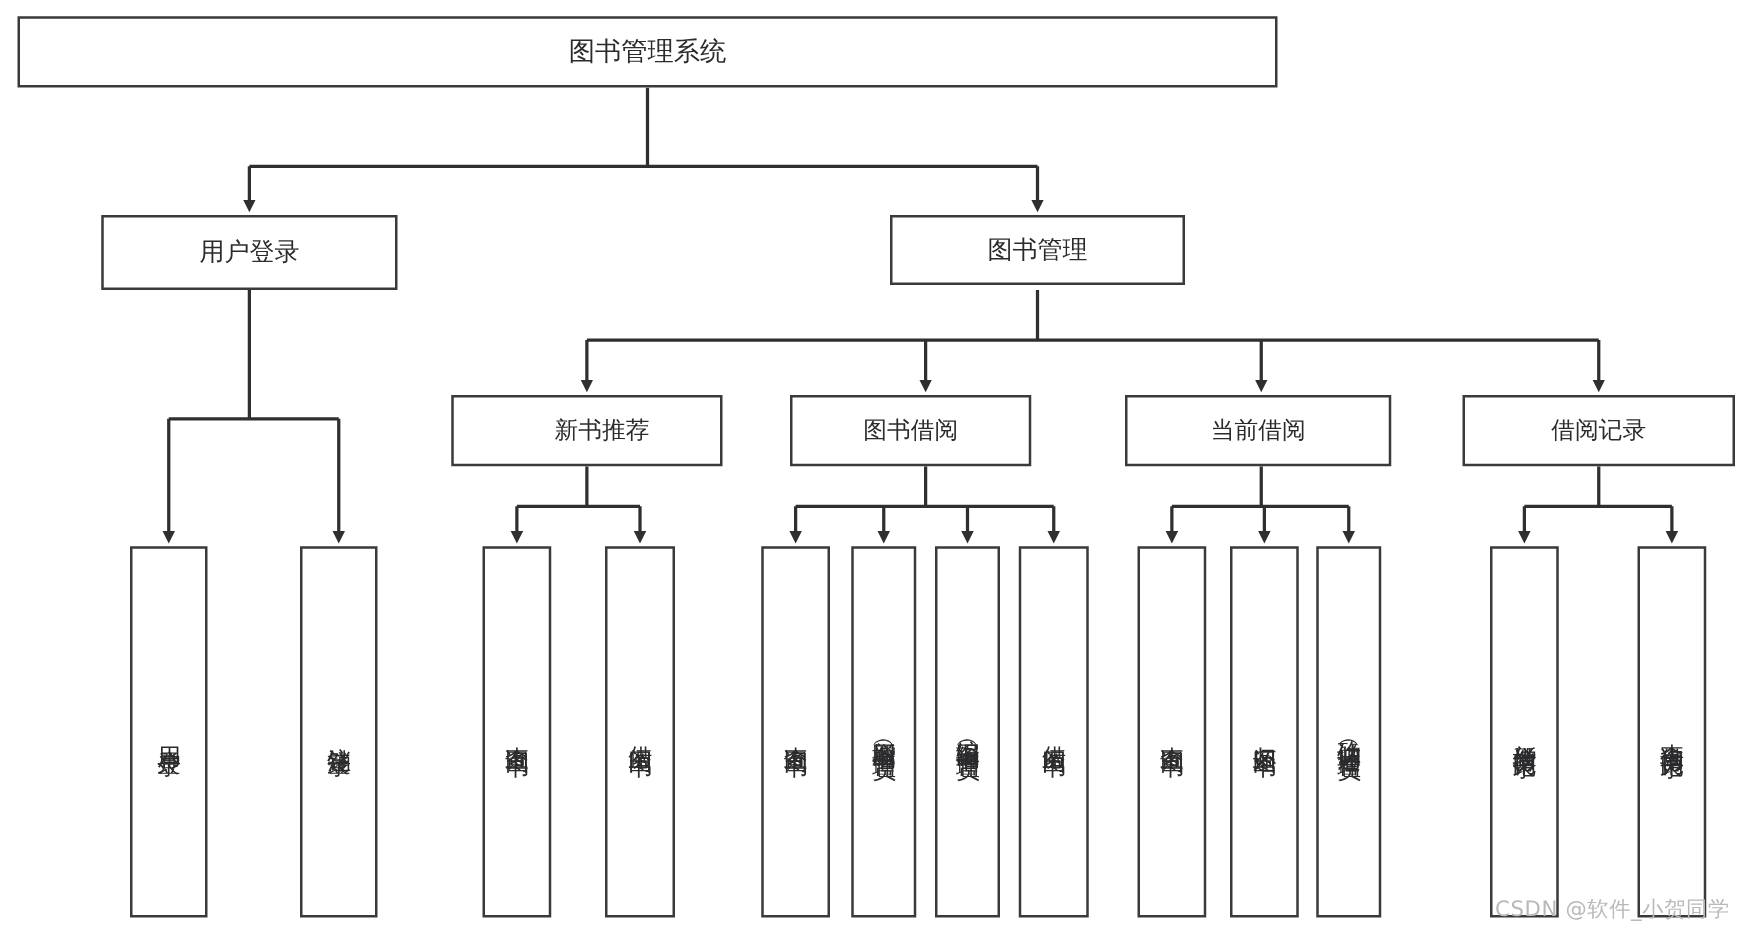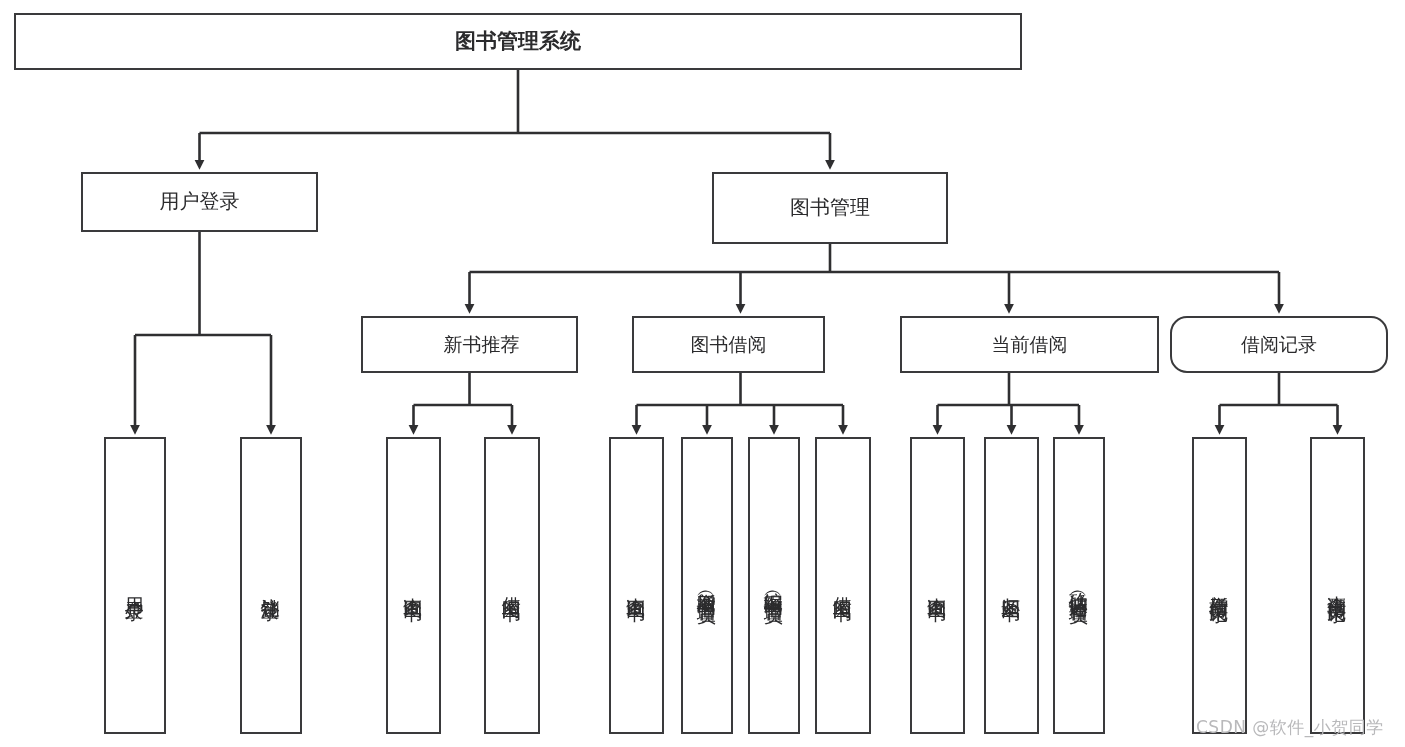--- a/index.html
+++ b/index.html
@@ -108,41 +108,41 @@
         <path d="M937.5,405 L937.5,426" marker-end="url(#arrow)"></path>
         <path d="M1011.5,405 L1011.5,426" marker-end="url(#arrow)"></path>
         <path d="M1079,405 L1079,426" marker-end="url(#arrow)"></path>
         <path d="M1279,373 L1279,405"></path>
         <path d="M1219.5,405 L1337.5,405"></path>
         <path d="M1219.5,405 L1219.5,426" marker-end="url(#arrow)"></path>
         <path d="M1337.5,405 L1337.5,426" marker-end="url(#arrow)"></path>
       </g>
   </svg>
 
-  <div class="node root" style="left: 14px; top: 13px; width: 1008px; height: 57px; font-weight: bold;">
+  <div class="node root" style="left: 14px; top: 13px; width: 1008px; height: 57px;">
     <span>图书管理系统</span>
   </div>
 
   <div class="node level1" style="left: 81px; top: 172px; width: 237px; height: 60px;">
     <span>用户登录</span>
   </div>
-  <div class="node level1" style="left: 712px; top: 172px; width: 236px; height: 72px;">
+  <div class="node level1" style="left: 712px; top: 172px; width: 236px; height: 56px;">
     <span>图书管理</span>
   </div>
 
   <div class="node level2" style="left: 361px; top: 316px; width: 217px; height: 57px; padding-left: 24px;">
     <span>新书推荐</span>
   </div>
   <div class="node level2" style="left: 632px; top: 316px; width: 193px; height: 57px;">
     <span>图书借阅</span>
   </div>
-  <div class="node level2" style="left: 900px; top: 316px; width: 259px; height: 57px;">
+  <div class="node level2" style="left: 900px; top: 316px; width: 213px; height: 57px;">
     <span>当前借阅</span>
   </div>
-  <div class="node level2" style="left: 1170px; top: 316px; width: 218px; height: 57px; border-radius: 17px;">
+  <div class="node level2" style="left: 1170px; top: 316px; width: 218px; height: 57px;">
     <span>借阅记录</span>
   </div>
 
   <div class="node leaf" style="left: 104px; top: 437px; width: 62px; height: 297px;">
     <span class="vtext">用户登录</span>
   </div>
   <div class="node leaf" style="left: 240px; top: 437px; width: 62px; height: 297px;">
     <span class="vtext">注销登录</span>
   </div>
   <div class="node leaf" style="left: 386px; top: 437px; width: 55px; height: 297px;">

